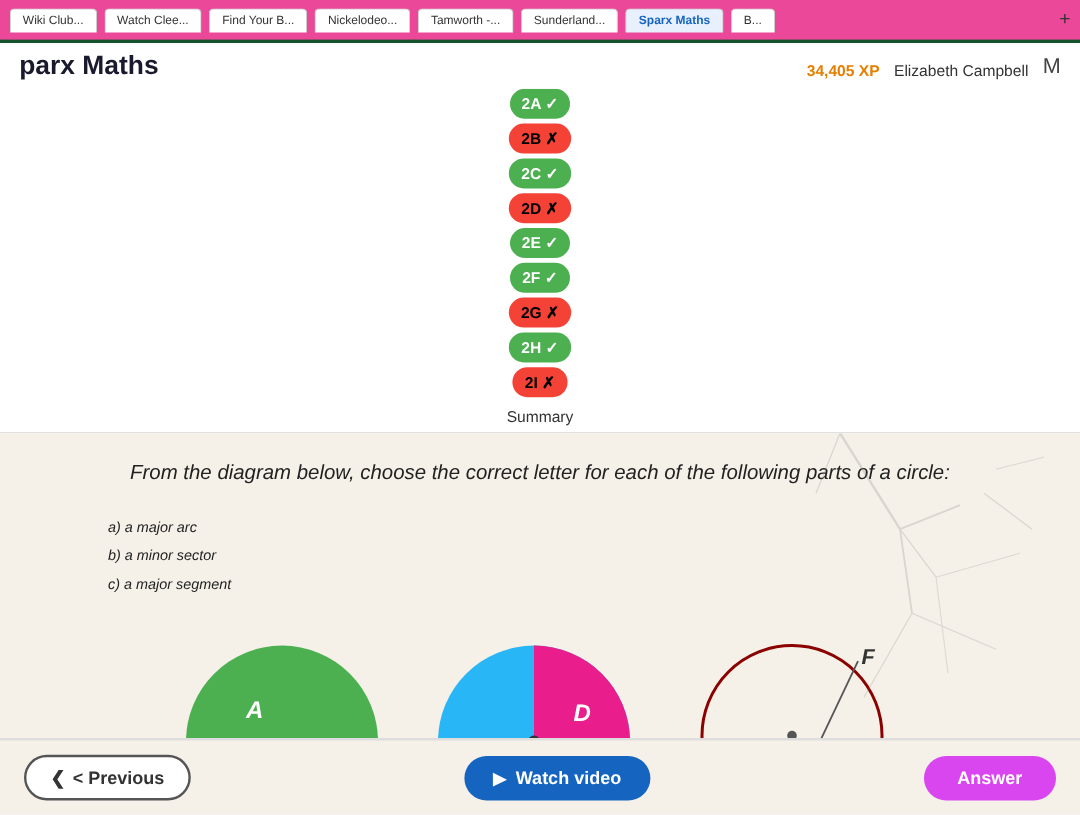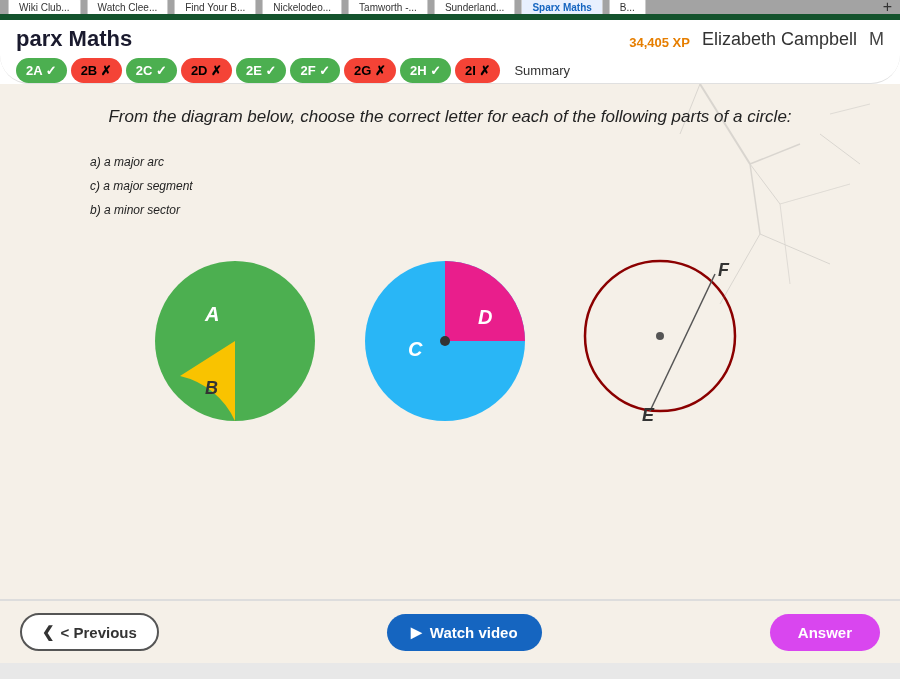--- a/index.html
+++ b/index.html
@@ -7,27 +7,27 @@
       font-family: Arial, sans-serif;
       background: #e8e8e8;
       width: 900px;
       height: 679px;
       overflow: hidden;
       position: relative;
     }
 
     
     .browser-bar {
-      background: #a3a3a3;
-      height: 20px;
+      background: #ec4899;
+      height: 36px;
       display: flex;
       align-items: center;
       padding: 0 8px;
       gap: 6px;
-      border-bottom: 6px solid #14532d;
+      border-bottom: 3px solid #14532d;
       font-size: 11px;
       color: #333;
       overflow: hidden;
     }
     .browser-tab {
       background: #fff;
       border: 1px solid #ccc;
       border-bottom: none;
       padding: 4px 10px;
       border-radius: 4px 4px 0 0;
@@ -44,21 +44,20 @@
       height: calc(679px - 36px);
       display: flex;
       flex-direction: column;
     }
 
     
     .header {
       background: #fff;
       padding: 6px 16px 0 16px;
       border-bottom: 1px solid #e0e0e0;
-      border-radius: 29px;
     }
     .header-top {
       display: flex;
       align-items: center;
       justify-content: space-between;
       margin-bottom: 6px;
     }
     .app-title {
       font-size: 22px;
       font-weight: bold;
@@ -70,31 +69,32 @@
       gap: 12px;
       font-size: 12px;
       color: #444;
     }
     .xp-badge {
       color: #e67e00;
       font-weight: bold;
       font-size: 13px;
     }
     .user-name {
-      font-size: 18px;
+      font-size: 13px;
       color: #333;
     }
 
     
     .tab-bar {
       display: flex;
-      align-items: flex-start;
+      align-items: center;
       gap: 4px;
       flex-wrap: nowrap;
       overflow: hidden;
+      flex-direction: column;
     }
     .tab {
       display: flex;
       align-items: center;
       padding: 5px 10px;
       border-radius: 20px;
       font-size: 13px;
       font-weight: 600;
       cursor: pointer;
       white-space: nowrap;
@@ -261,22 +261,22 @@
       <line x1="780" y1="120" x2="850" y2="100" stroke="#888" stroke-width="0.8"></line>
       <line x1="780" y1="120" x2="790" y2="200" stroke="#888" stroke-width="0.8"></line>
       <line x1="820" y1="50" x2="860" y2="80" stroke="#888" stroke-width="1"></line>
       <line x1="830" y1="30" x2="870" y2="20" stroke="#888" stroke-width="0.8"></line>
     </svg>
 
     <div class="question-text">From the diagram below, choose the correct letter for each of the following parts of a circle:</div>
 
     <div class="question-parts">
       <div>a) a major arc</div>
+      <div>b) a minor sector</div>
       <div>c) a major segment</div>
-      <div>b) a minor sector</div>
     </div>
 
     <div class="diagrams-row">
 
       <div style="position:relative;">
         <svg width="170" height="170" viewBox="0 0 170 170">
 
           <circle cx="85" cy="85" r="80" fill="#4caf50"></circle>
 
           <path d="M85,85 L30,120 A80,80 0 0,1 85,165 Z" fill="#f9c300"></path>

